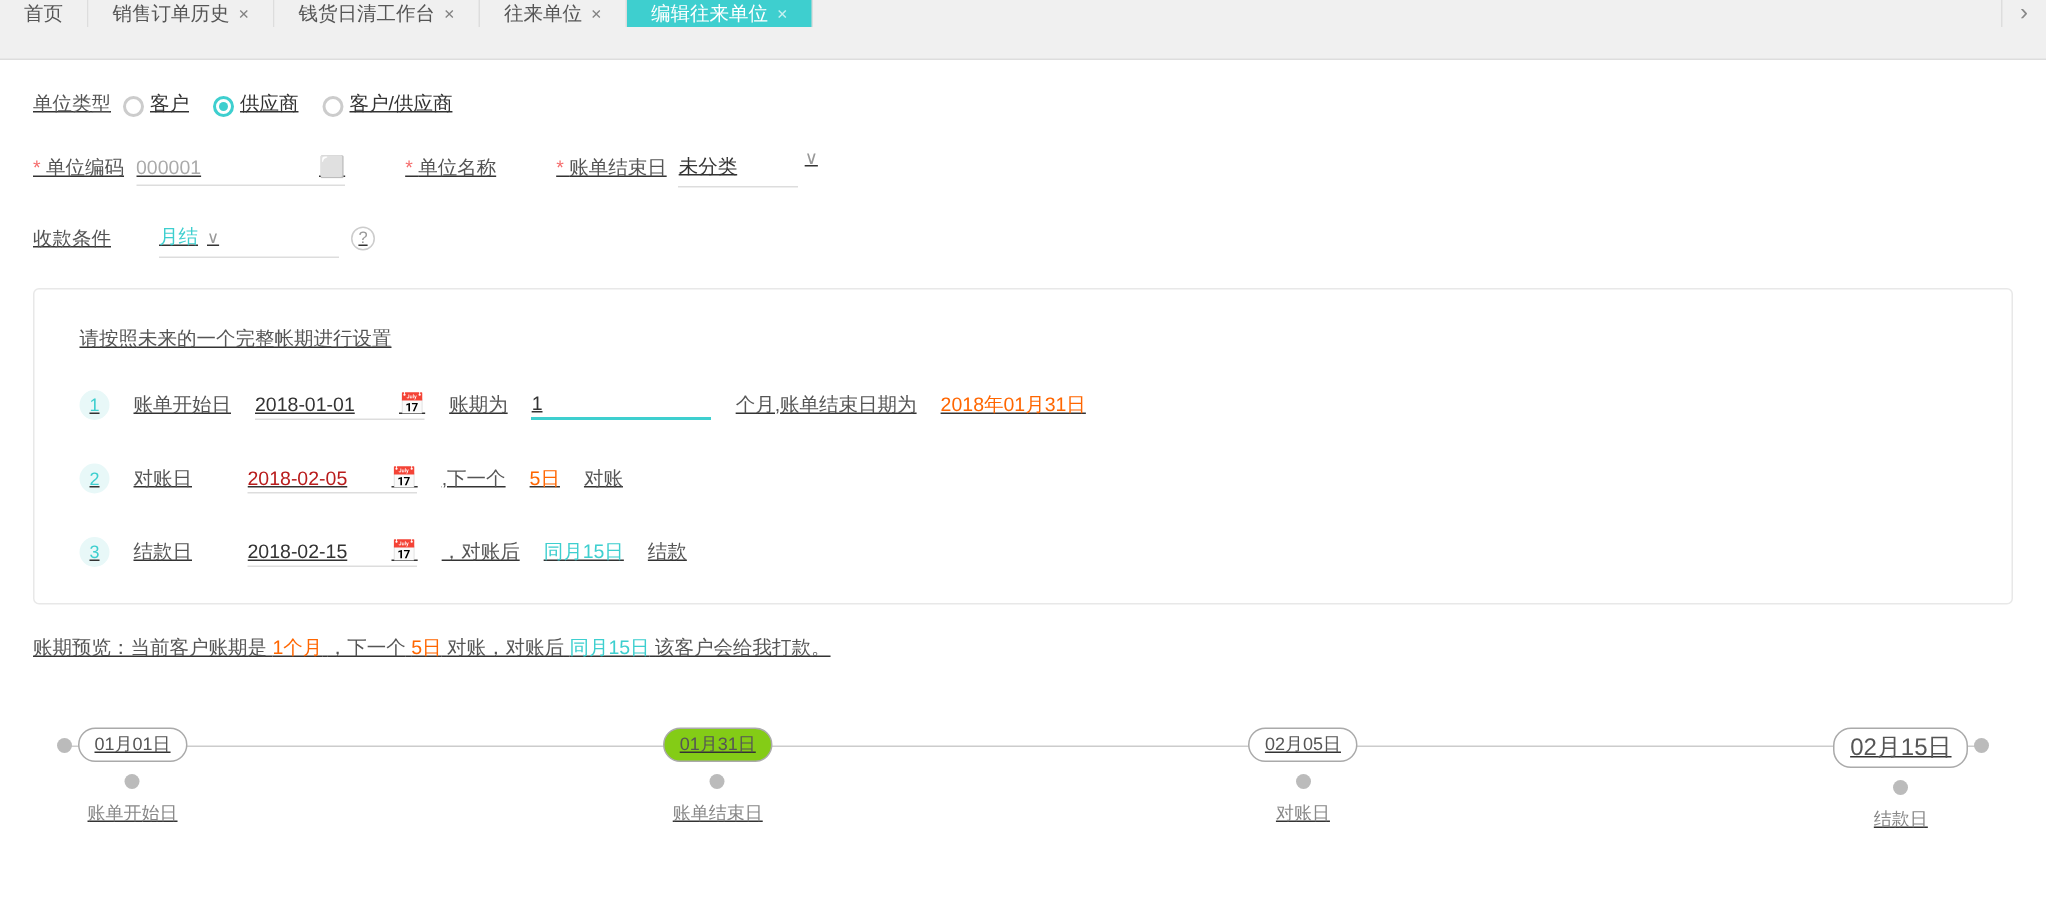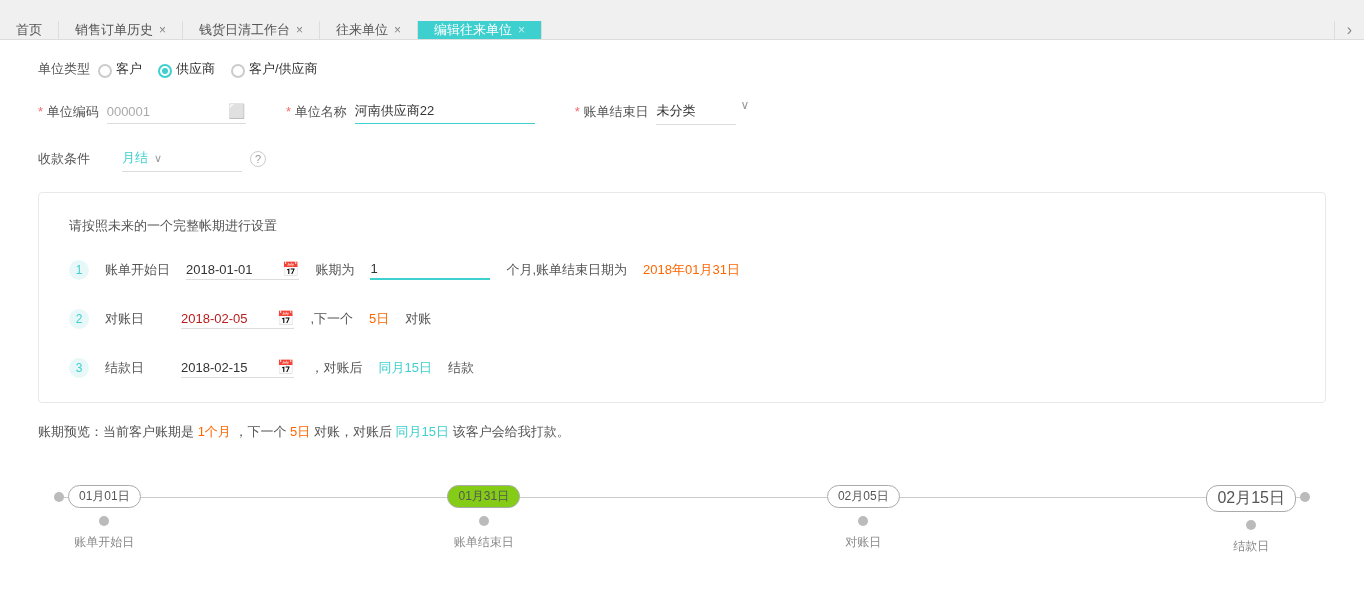--- a/index.html
+++ b/index.html
@@ -1,21 +1,21 @@
 <!DOCTYPE html>
 <html><head>
   <meta charset="utf-8">
   <style>
     * { box-sizing: border-box; margin: 0; padding: 0; }
     body { font-family: 'Microsoft YaHei', Arial, sans-serif; font-size: 13px; background: #f5f5f5; color: #333; }
 
     
     .tab-bar {
       display: flex;
-      align-items: flex-end;
+      align-items: flex-start;
       background: #f0f0f0;
       border-bottom: 1px solid #ddd;
       height: 40px;
       position: relative;
     }
     .tab {
       display: flex;
       align-items: center;
       padding: 0 16px;
       cursor: pointer;
@@ -43,22 +43,23 @@
       cursor: pointer;
       font-size: 16px;
       color: #888;
       margin-left: auto;
       border-left: 1px solid #ddd;
     }
 
     
     .main-content {
       background: #fff;
-      padding: 20px 38px;
+      padding: 20px 22px;
       min-height: calc(100vh - 40px);
+      text-decoration: underline;
     }
 
     
     .form-row {
       display: flex;
       align-items: center;
       margin-bottom: 20px;
       gap: 40px;
     }
 
@@ -330,21 +331,20 @@
   <div class="form-row">
     <div class="form-group">
       <span class="form-label required">单位编码</span>
       <div class="input-with-icon">
         <input type="text" class="" style="border: none; outline: none; font-size: 13px; color: rgb(170, 170, 170); background: transparent; width: 120px;" value="000001">
         <span class="calendar-icon">⬜</span>
       </div>
     </div>
     <div class="form-group">
       <span class="form-label required">单位名称</span>
-      <input type="text" class="text-input" value="河南供应商22" style="width: 180px; border-bottom: 1px solid rgb(62, 207, 207);">
     </div>
     <div class="form-group">
       <span class="form-label required">账单结束日</span>
       <div class="big-select">
         <span style="font-size:13px;color:#333;min-width:80px;border-bottom:1px solid #ddd;padding:4px 0;display:inline-block;">未分类</span>
         <span style="color:#999;font-size:12px;">∨</span>
       </div>
     </div>
   </div>
 

